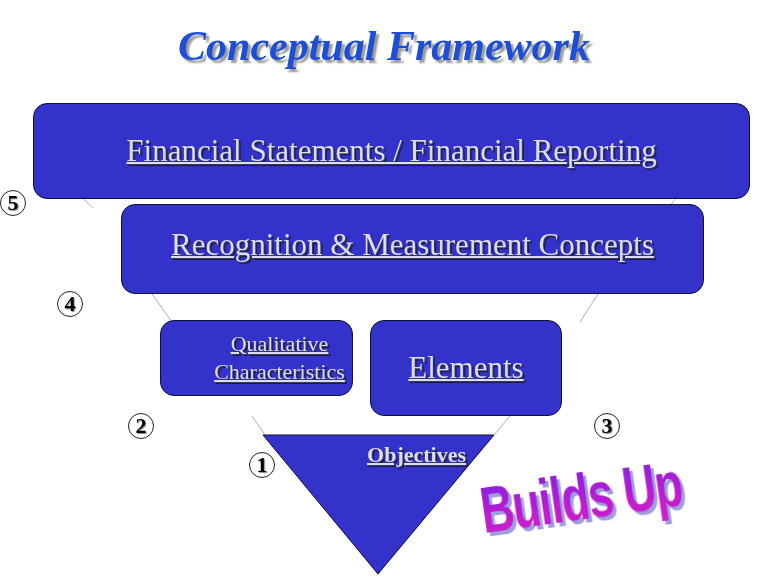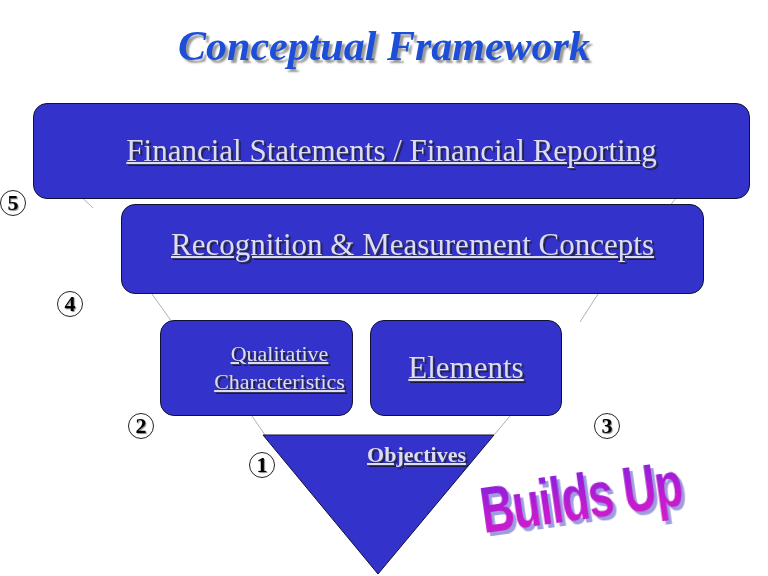--- a/index.html
+++ b/index.html
@@ -6,21 +6,21 @@
   body { width: 768px; height: 576px; background: #ffffff; position: relative; overflow: hidden; font-family: "Liberation Serif", serif; }
   .title { position: absolute; left: 0; top: 22px; width: 768px; text-align: center; font-size: 42px; font-weight: bold; font-style: italic; color: #1d4ed8; text-shadow: 3px 3px 2px #9a9a9a; letter-spacing: 0px; }
   svg.lines { position: absolute; left: 0; top: 0; }
   .box { position: absolute; background: #3333cc; border: 1px solid #111133; border-radius: 14px; box-sizing: border-box; display: flex; flex-direction: column; align-items: center; justify-content: center; text-align: center; }
   .lbl { color: #dcdcf6; text-decoration: underline; text-decoration-thickness: 2px; text-shadow: 1px 1px 0 #3a3a60, 2px 2px 1px #1a1a40; }
   .b1 { left: 33px; top: 103px; width: 717px; height: 96px; text-align: center; }
   .b1 .lbl { font-size: 31px; }
   .b2 { left: 89px; top: 204px; width: 583px; height: 90px; justify-content: flex-start; padding-top: 22px; margin-left: 32px; }
   .b2 .lbl.main { font-size: 31px; }
   .b2 .lbl.sub { font-size: 18px; margin-top: 10px; }
-  .b3 { left: 160px; top: 320px; width: 193px; height: 96px; padding-left: 46px; }
+  .b3 { left: 160px; top: 320px; width: 193px; height: 76px; padding-left: 46px; }
   .b3 .lbl { font-size: 22px; line-height: 28px; }
   .b4 { left: 370px; top: 320px; width: 192px; height: 96px; }
   .b4 .lbl { font-size: 31px; }
   .obj-label { position: absolute; left: 290px; top: 442px; width: 176px; text-align: right; font-size: 22px; font-weight: bold; }
   .num { position: absolute; width: 26px; height: 26px; border: 1.5px solid #222; border-radius: 50%; background: #fff; box-sizing: border-box; font-size: 22px; font-weight: bold; display: flex; align-items: center; justify-content: center; color: #000; text-shadow: 1px 1px 1px #888; line-height: 1; }
   .builds { position: absolute; left: 486px; top: 474px; font-family: "Liberation Sans", sans-serif; font-weight: bold; font-size: 64px; letter-spacing: -2px; transform: rotate(-8deg) scaleX(0.72); transform-origin: left bottom; background: linear-gradient(180deg, #7a22e0 0%, #c01ad0 60%, #d020c8 100%); -webkit-background-clip: text; background-clip: text; color: transparent; filter: drop-shadow(4px 4px 0 #9d9de0); white-space: nowrap; }
 </style>
 </head>
 <body>
 

